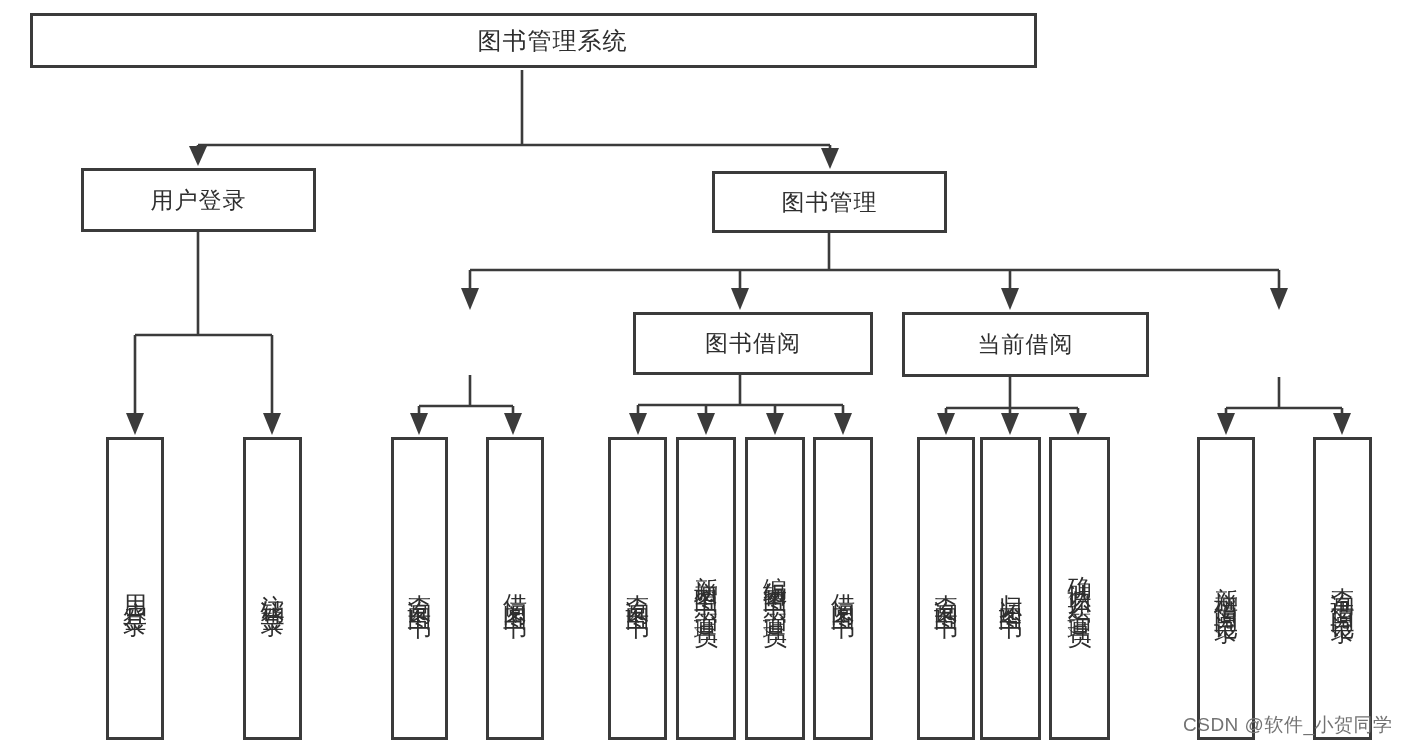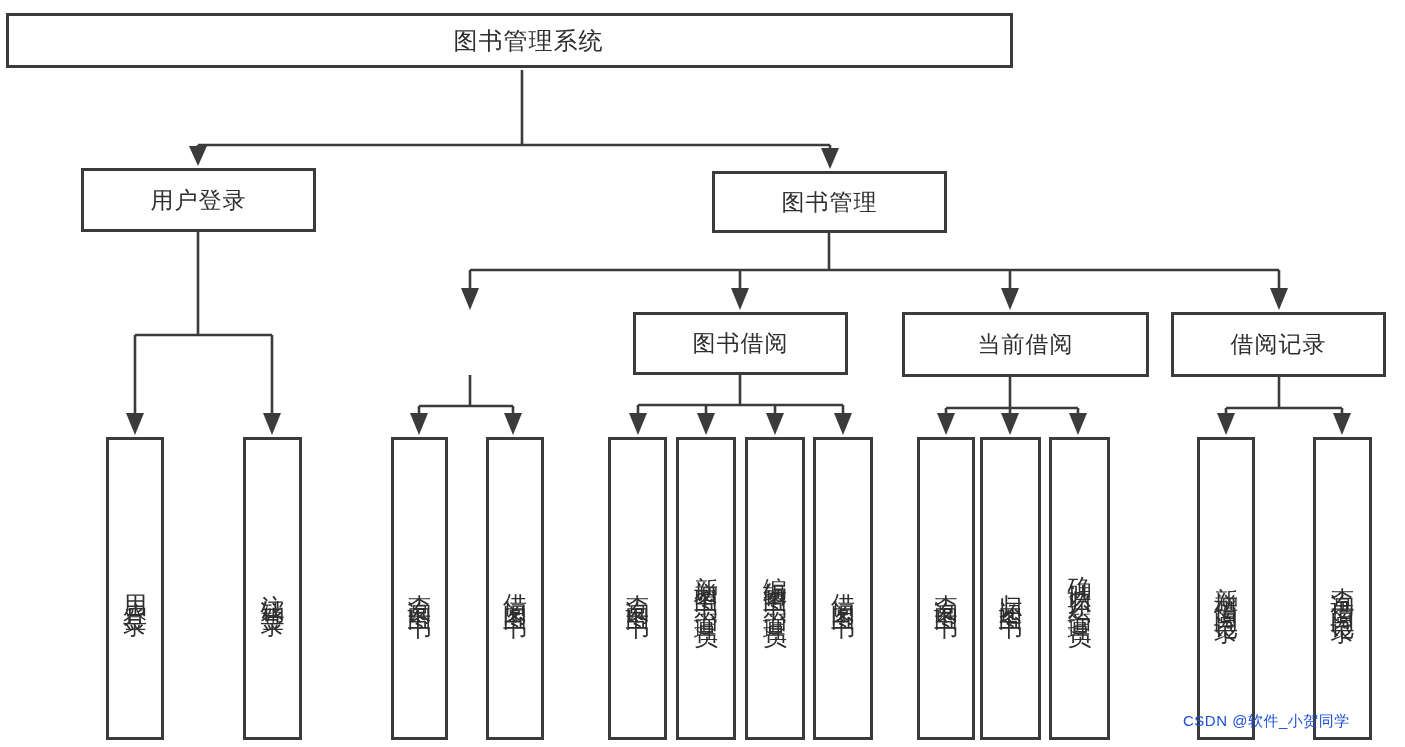--- a/index.html
+++ b/index.html
@@ -30,22 +30,22 @@
     text-orientation:mixed;
     line-height:1;
     letter-spacing:7px;
     font-size:24px;
     white-space:normal;
   }
   .root{font-size:24px;}
   .watermark{
     position:absolute;
     left:1183px;top:712px;
-    font-size:15px;
-    color:#1d4ed8;
+    font-size:19px;
+    color:#737373;
     z-index:3;
     white-space:nowrap;
     letter-spacing:0.5px;
   }
 </style>
 </head>
 <body>
 
 <div class="stage">
 
@@ -101,39 +101,36 @@
       <polygon points="766,413 784,413 775,435"></polygon>
       <polygon points="834,413 852,413 843,435"></polygon>
       <polygon points="937,413 955,413 946,435"></polygon>
       <polygon points="1001,413 1019,413 1010,435"></polygon>
       <polygon points="1069,413 1087,413 1078,435"></polygon>
       <polygon points="1217,413 1235,413 1226,435"></polygon>
       <polygon points="1333,413 1351,413 1342,435"></polygon>
     </g>
   </svg>
 
-  <div class="box root" style="left:6px;top:13px;width:1007px;height:55px;padding-left:38px;">
+  <div class="box root" style="left:30px;top:13px;width:1007px;height:55px;padding-left:38px;">
     <span class="lbl">图书管理系统</span>
   </div>
 
   <div class="box" style="left:81px;top:168px;width:235px;height:64px;">
     <span class="lbl">用户登录</span>
   </div>
   <div class="box" style="left:712px;top:171px;width:235px;height:62px;">
     <span class="lbl">图书管理</span>
   </div>
 
-  <div class="box" style="left:633px;top:312px;width:215px;height:63px;">
+  <div class="box" style="left:633px;top:312px;width:240px;height:63px;">
     <span class="lbl">图书借阅</span>
   </div>
   <div class="box" style="left:902px;top:312px;width:247px;height:65px;">
     <span class="lbl">当前借阅</span>
-  </div>
-  <div class="box" style="left:1171px;top:312px;width:215px;height:65px;">
-    <span class="lbl">借阅记录</span>
   </div>
 
   <div class="box leaf" style="left:106px;top:437px;width:58px;height:303px;">
     <span class="lbl">用户登录</span>
   </div>
   <div class="box leaf" style="left:243px;top:437px;width:59px;height:303px;">
     <span class="lbl">注销登录</span>
   </div>
   <div class="box leaf" style="left:391px;top:437px;width:57px;height:303px;">
     <span class="lbl">查询图书</span>

